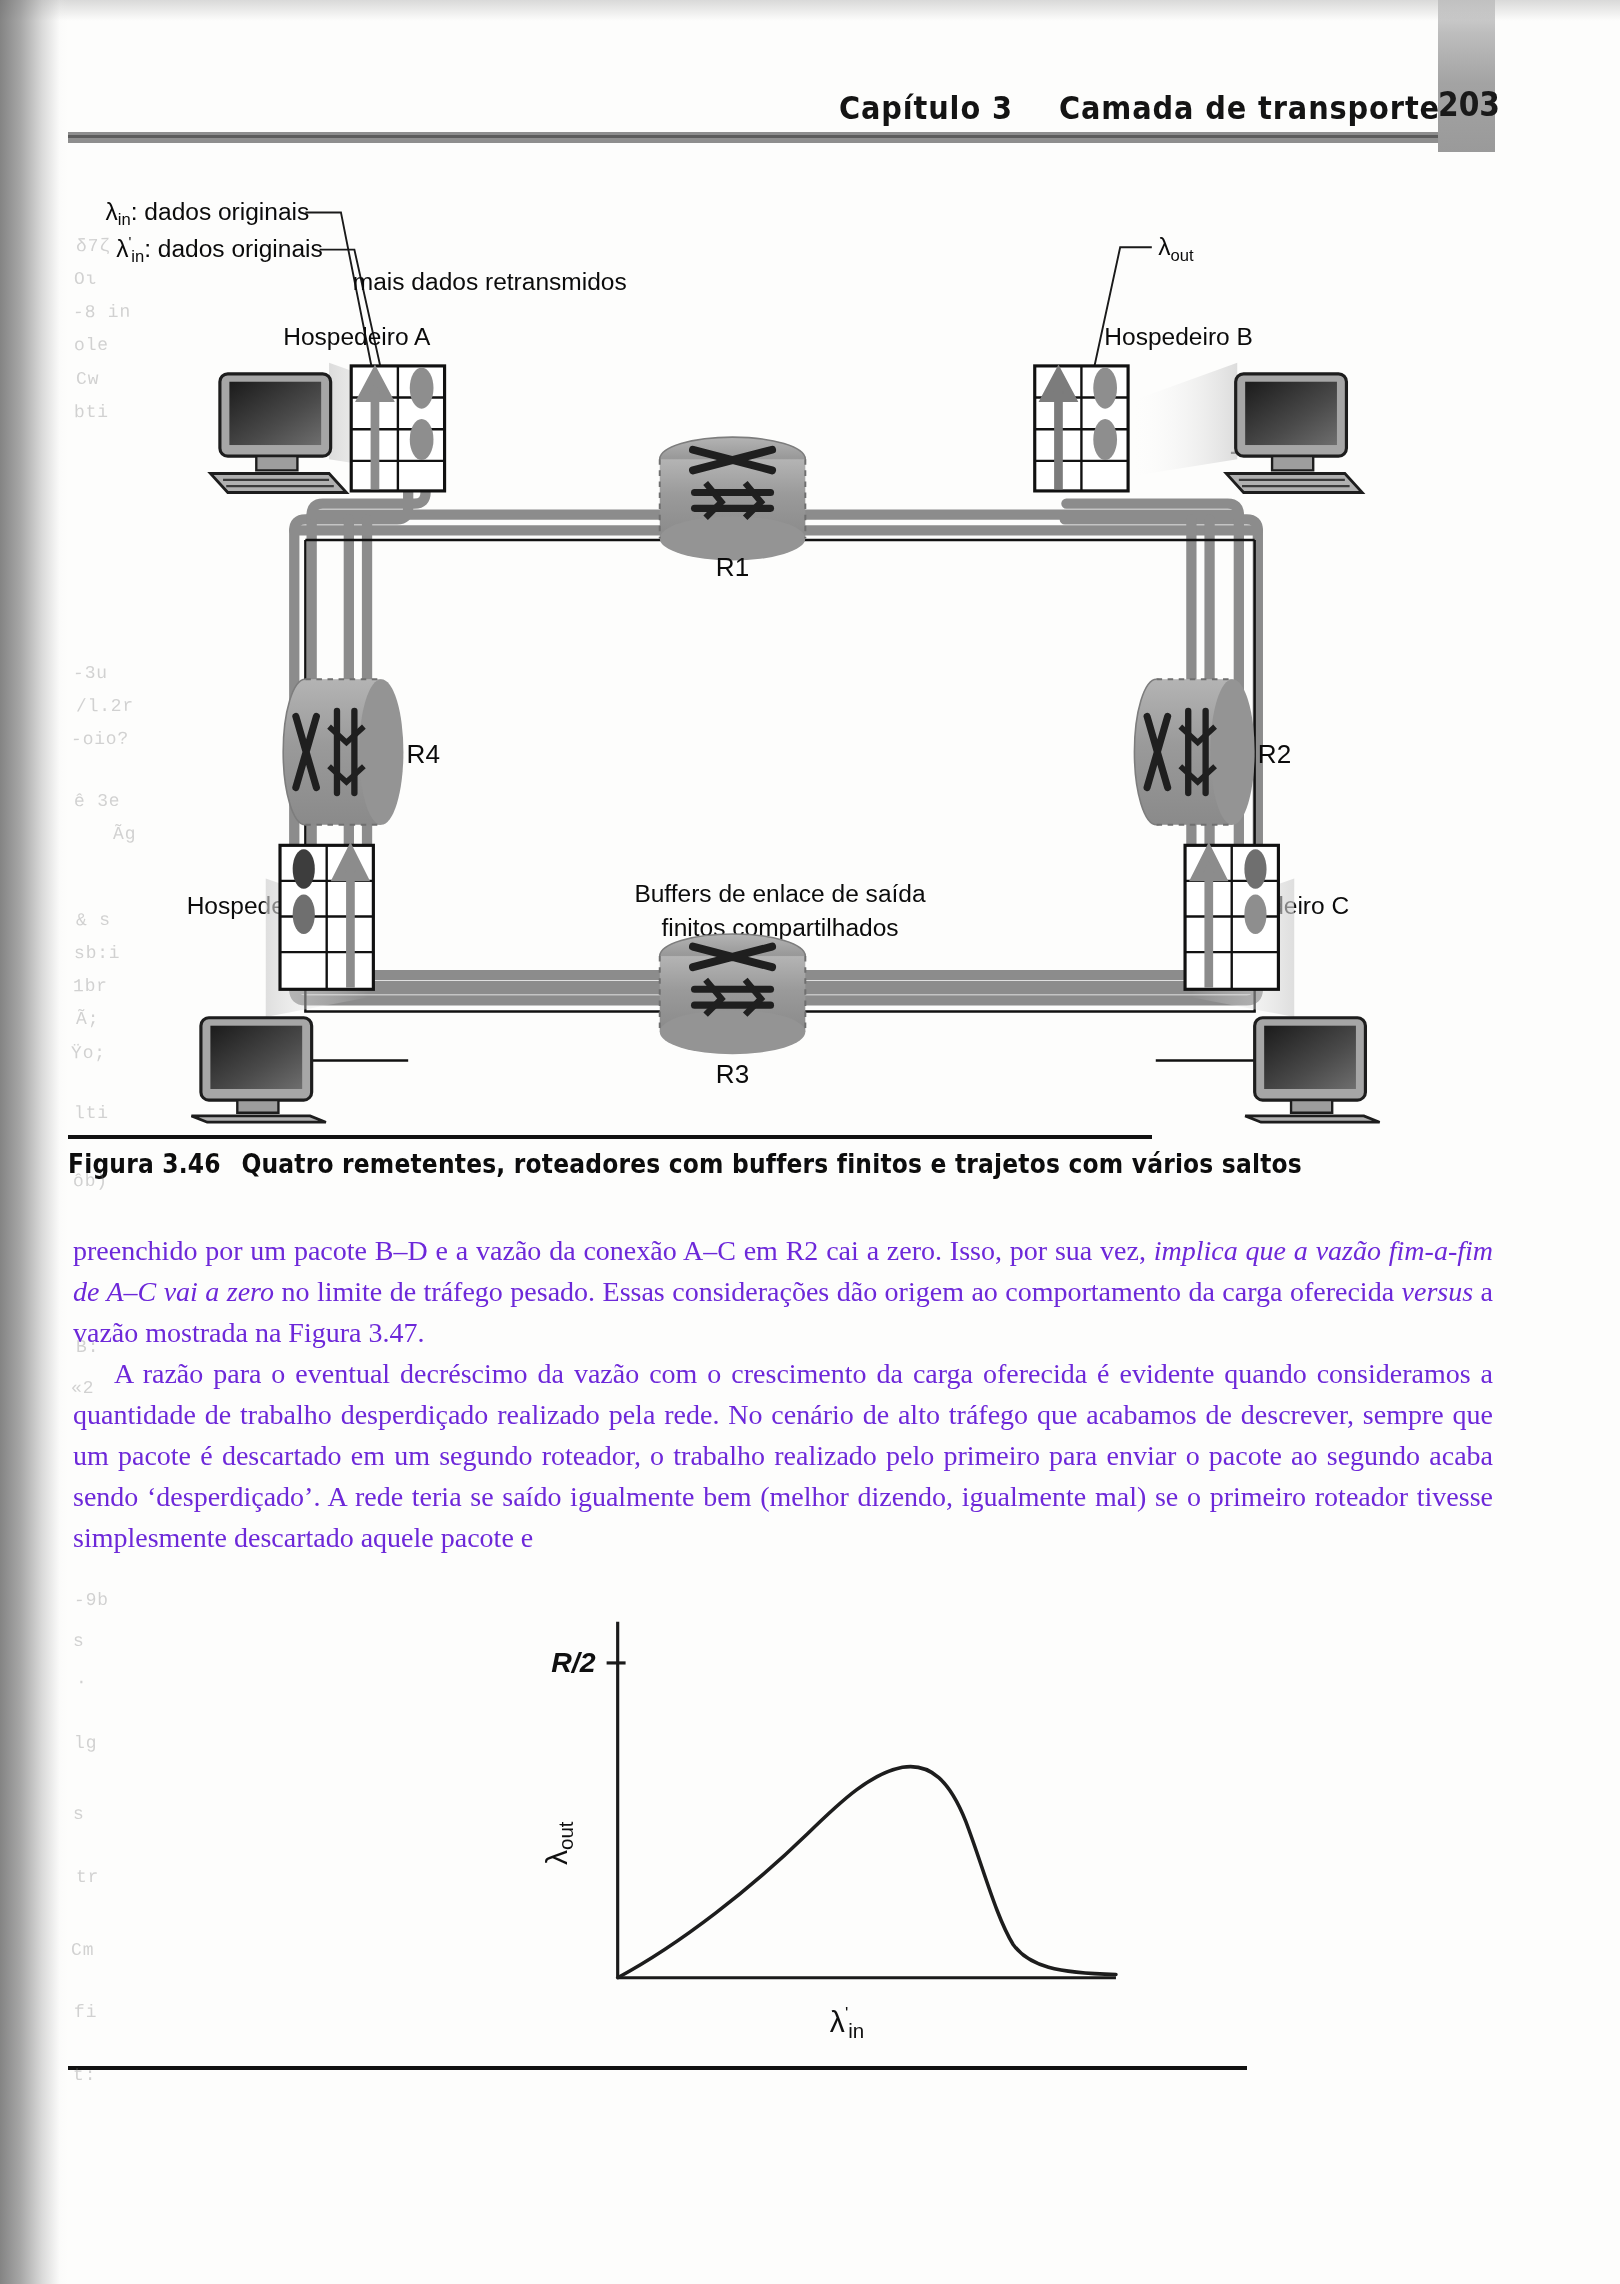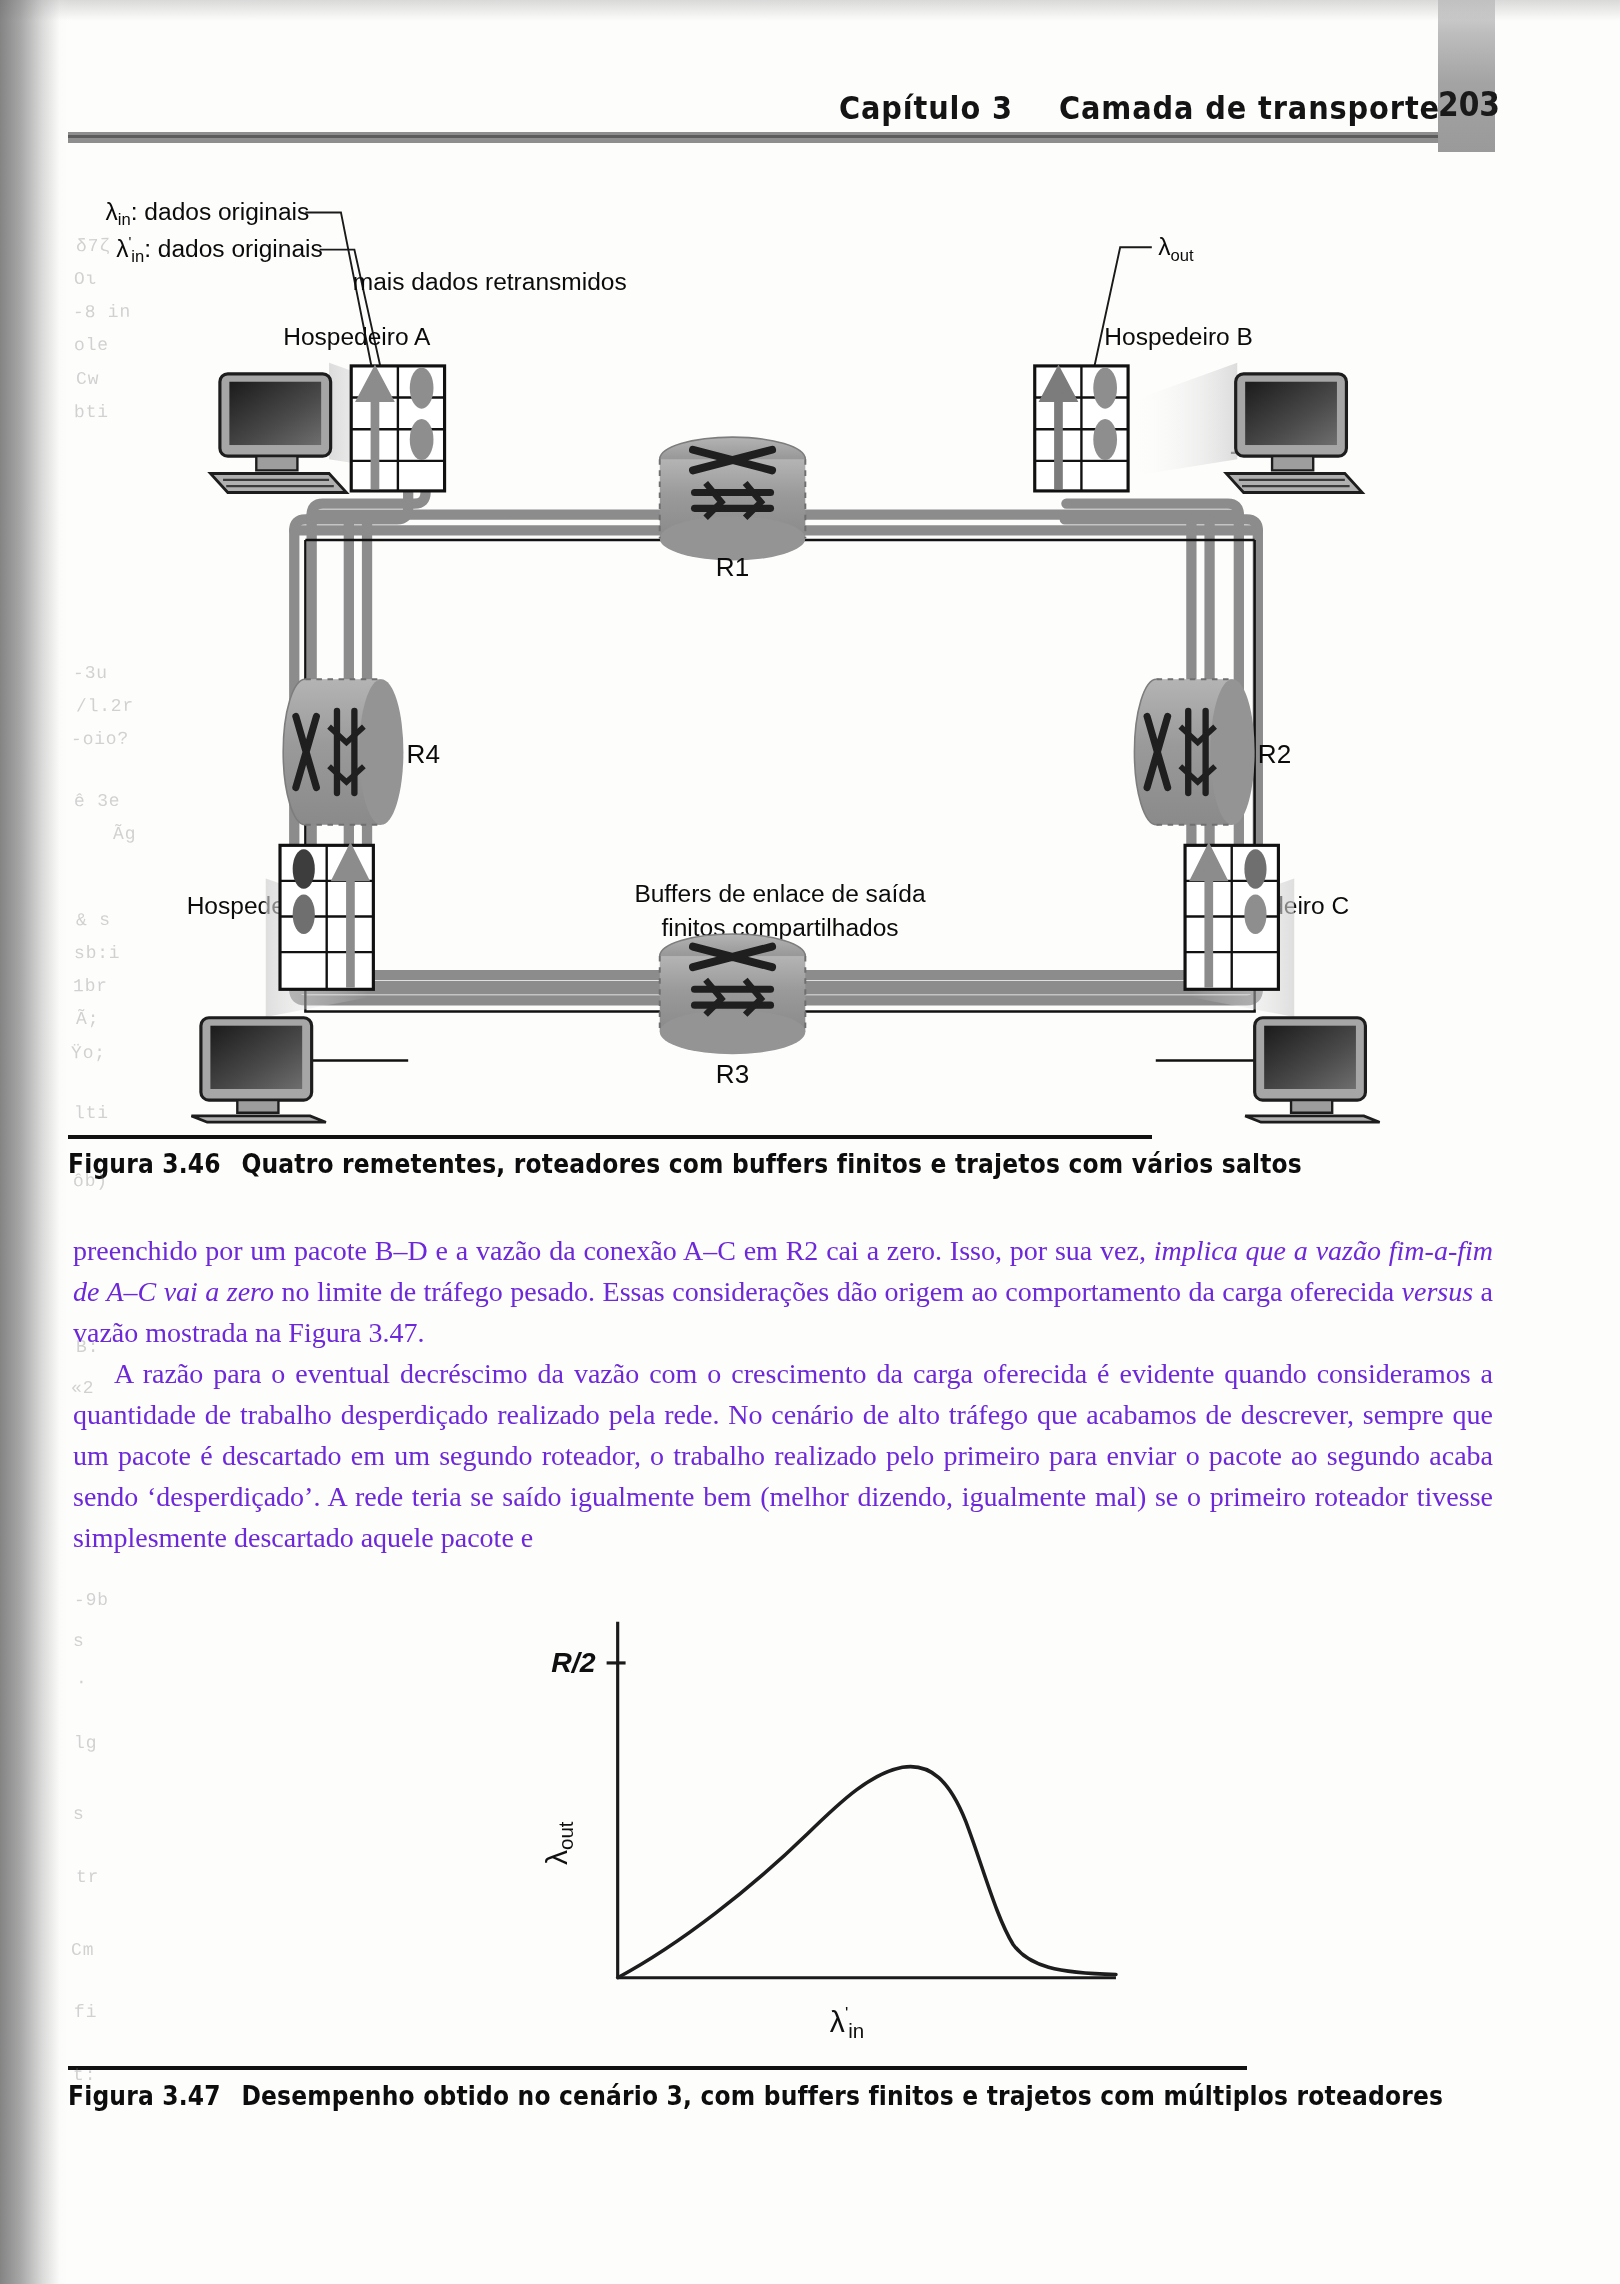--- a/index.html
+++ b/index.html
@@ -392,21 +392,18 @@
         <tspan>λ</tspan><tspan font-size="22" dy="-16">'</tspan><tspan font-size="26" dy="24">in</tspan>
       </text>
 
       <path d="M 160,470 C 240,427 330,356 400,288 C 445,244 480,212 520,204
                C 556,198 580,222 600,272 C 622,330 638,392 660,428
                C 680,456 716,464 790,466" stroke="#1d1d1d" stroke-width="4.5" fill="none" stroke-linecap="round"></path>
     </svg>
   </div>
 
   <div class="cap-rule" style="top:2066px; width:1179px;"></div>
-  <div class="caption" style="top:2081px;">
-    <span class="fignum">Figura 3.47</span><span>Desempenho obtido no cenário 3, com buffers finitos e trajetos com múltiplos roteadores</span>
-  </div>
 
   <div class="scan-shadow-left"></div>
   <div class="scan-shadow-top"></div>
 
 </div>
 
 
 </body></html>

